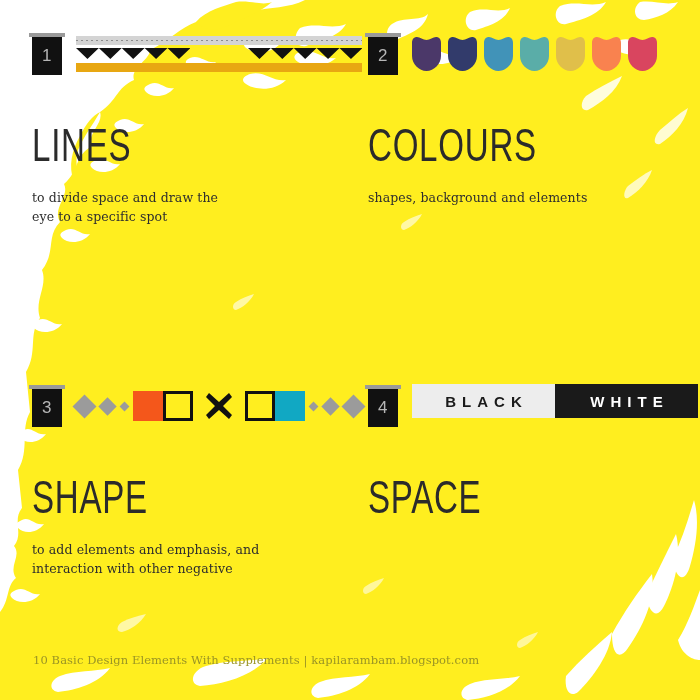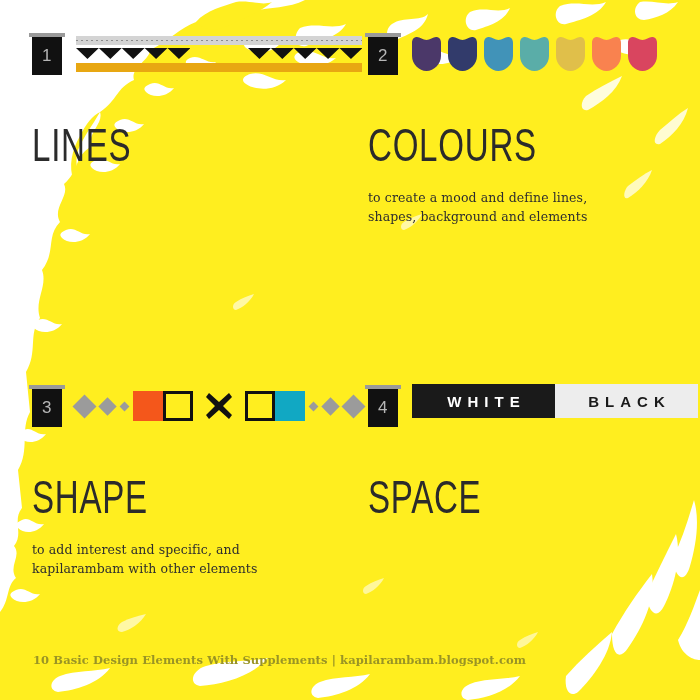--- a/index.html
+++ b/index.html
@@ -187,20 +187,24 @@
               <path fill="#111111" d="M0,0 L10,11 L20,0 L30,11 L40,0 L50,11 L60,0 L70,11 L80,0 L90,11 L100,0 L100,0 L0,0 Z"></path>
             </svg>
             <svg class="zig zig-r" viewBox="0 0 100 11" preserveAspectRatio="none">
               <path fill="#111111" d="M0,0 L10,11 L20,0 L30,11 L40,0 L50,11 L60,0 L70,11 L80,0 L90,11 L100,0 L100,0 L0,0 Z"></path>
             </svg>
             <div class="line-gold" style="background: rgb(232, 167, 18);"></div>
           </div>
         </div>
       </div>
       <div class="title">LINES</div>
+      <div class="body-txt">
+        <span>to divide space and draw the</span>
+        <span>eye to a specific spot</span>
+      </div>
     </div>
 
     <div class="sec sec-2">
       <div class="head-row">
         <div class="banner">
           <div class="rod"></div>
           <div class="flag"></div>
           <div class="num">2</div>
         </div>
         <div class="graphic">
@@ -224,21 +228,20 @@
                   <path fill="#f9824f" d="M0,6 C0,2 2,0 5,0 C8,0 11,3 14.5,3 C18,3 21,0 24,0 C27,0 29,2 29,6 L29,19 C29,27 22,34 14.5,34 C7,34 0,27 0,19 Z"></path>
                 </svg></div>
               <div class="shield"><svg viewBox="0 0 29 34" width="29" height="34" preserveAspectRatio="none">
                   <path fill="#d9455f" d="M0,6 C0,2 2,0 5,0 C8,0 11,3 14.5,3 C18,3 21,0 24,0 C27,0 29,2 29,6 L29,19 C29,27 22,34 14.5,34 C7,34 0,27 0,19 Z"></path>
                 </svg></div>
             </div>
         </div>
       </div>
       <div class="title">COLOURS</div>
       <div class="body-txt">
-        <span>to create a mood and define lines,</span>
         <span>shapes, background and elements</span>
       </div>
     </div>
 
     <div class="sec sec-3">
       <div class="head-row">
         <div class="banner">
           <div class="rod"></div>
           <div class="flag"></div>
           <div class="num">3</div>
@@ -264,40 +267,40 @@
             <div class="dia dia-sm" style="background: rgb(155, 155, 155);"></div>
             <div class="sp" style="width:7px"></div>
             <div class="dia dia-md" style="background: rgb(155, 155, 155);"></div>
             <div class="sp" style="width:8px"></div>
             <div class="dia dia-lg" style="background: rgb(155, 155, 155);"></div>
           </div>
         </div>
       </div>
       <div class="title">SHAPE</div>
       <div class="body-txt">
-        <span>to add interest and specific, and</span>
-        <span>kapilarambam with other elements</span>
+        <span>to add elements and emphasis, and</span>
+        <span>interaction with other negative</span>
       </div>
     </div>
 
     <div class="sec sec-4">
       <div class="head-row">
         <div class="banner">
           <div class="rod"></div>
           <div class="flag"></div>
           <div class="num">4</div>
         </div>
         <div class="graphic">
           <div class="bw">
+            <div class="bw-cell bw-black" style="background: rgb(237, 237, 237); color: rgb(26, 26, 26);">BLACK</div>
             <div class="bw-cell bw-white" style="background: rgb(26, 26, 26); color: rgb(255, 255, 255);">WHITE</div>
-            <div class="bw-cell bw-black" style="background: rgb(237, 237, 237); color: rgb(26, 26, 26);">BLACK</div>
           </div>
         </div>
       </div>
       <div class="title">SPACE</div>
       <div class="body-txt">
       </div>
     </div>
 
   </div>
 
-  <div class="footer" style="color: rgb(154, 148, 37); font-weight: bold;">10 Basic Design Elements With Supplements | kapilarambam.blogspot.com</div>
+  <div class="footer" style="color: rgb(154, 148, 37);">10 Basic Design Elements With Supplements | kapilarambam.blogspot.com</div>
 </div>
 
 </body></html>

